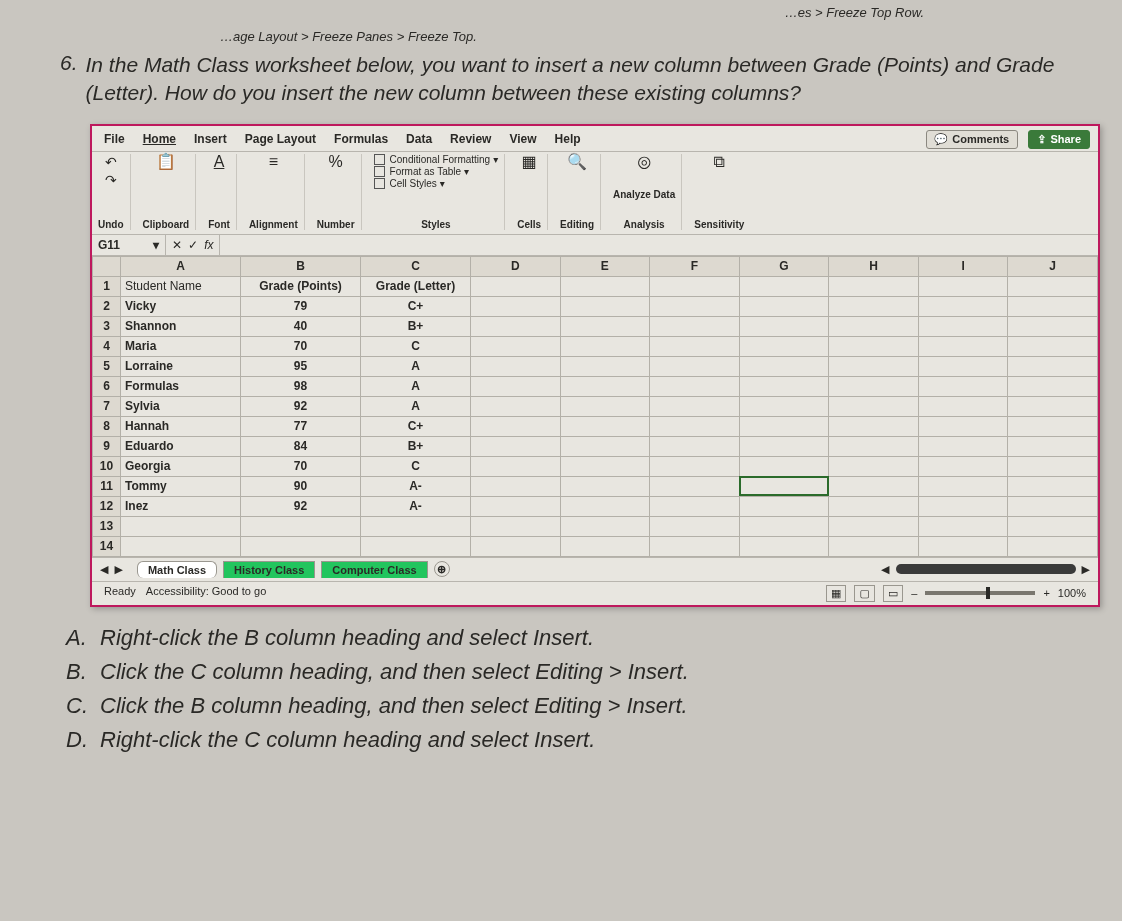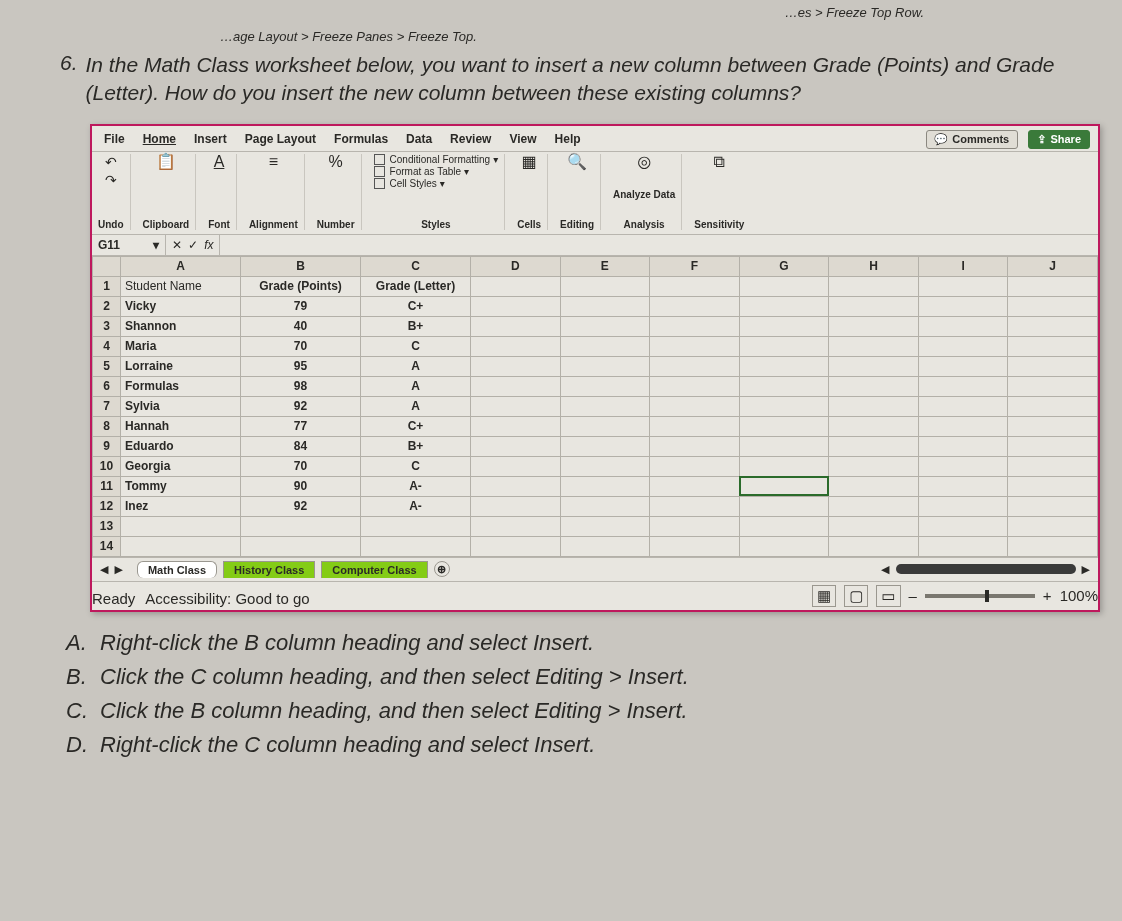--- a/index.html
+++ b/index.html
@@ -56,27 +56,27 @@
   table.grid td.colB, table.grid td.colC { text-align:center; font-weight:600;}
   .col-corner{width:28px;}
   .colA{width:120px;}
   .colB{width:120px;}
   .colC{width:110px;}
   .colrest{width:auto;}
   .selected-cell { outline:2px solid #2b6b2b; outline-offset:-2px; }
   
   .sheet-row { display:flex; align-items:center; padding:3px 8px; gap:6px; border-top:1px solid #b8b5ae; font-size:11px;}
   .sheet-nav{display:flex; gap:6px; padding-right:8px;}
-  .sheet-tab{border:1px solid #9a978f; border-bottom:none; padding:2px 10px; font-weight:700; background:#84cc16;}
+  .sheet-tab{border:1px solid #9a978f; border-bottom:none; padding:2px 10px; font-weight:700; background:#22c55e;}
   .sheet-tab.active{background:#fff;border-radius:6px;}
   .sheet-add{border:1px solid #9a978f; border-radius:50%; width:16px; height:16px; display:flex; align-items:center; justify-content:center; font-weight:700;}
   .sheet-scroll{margin-left:auto; display:flex; align-items:center; gap:6px;}
   .scrollbar{width:180px; height:10px; background:#3a3a3a; border-radius:5px;}
   
-  .status-row{display:flex; align-items:flex-end; padding:3px 0; gap:10px; font-size:15px; border-top:1px solid #b8b5ae;}
+  .status-row{display:flex; align-items:flex-start; padding:3px 12px; gap:10px; font-size:11px; border-top:1px solid #b8b5ae;}
   .status-right{margin-left:auto; display:flex; align-items:center; gap:8px;}
   .zoom-track{width:110px; height:4px; background:#7a776f; position:relative;}
   .zoom-thumb{position:absolute; left:55%; top:-4px; width:4px; height:12px; background:#2a2926;}
   .view-btn{border:1px solid #9a978f; padding:1px 4px;}
   
   .answers { margin: 6px 0 0 6px; }
   .answers .opt { display:flex; gap:10px; font-size:22px; font-style:italic; line-height:1.55; }
   .answers .opt .lett { flex:0 0 24px; }
   .sq{display:inline-block;width:11px;height:11px;border:1px solid #555;margin-right:2px;vertical-align:middle;}
 </style>

